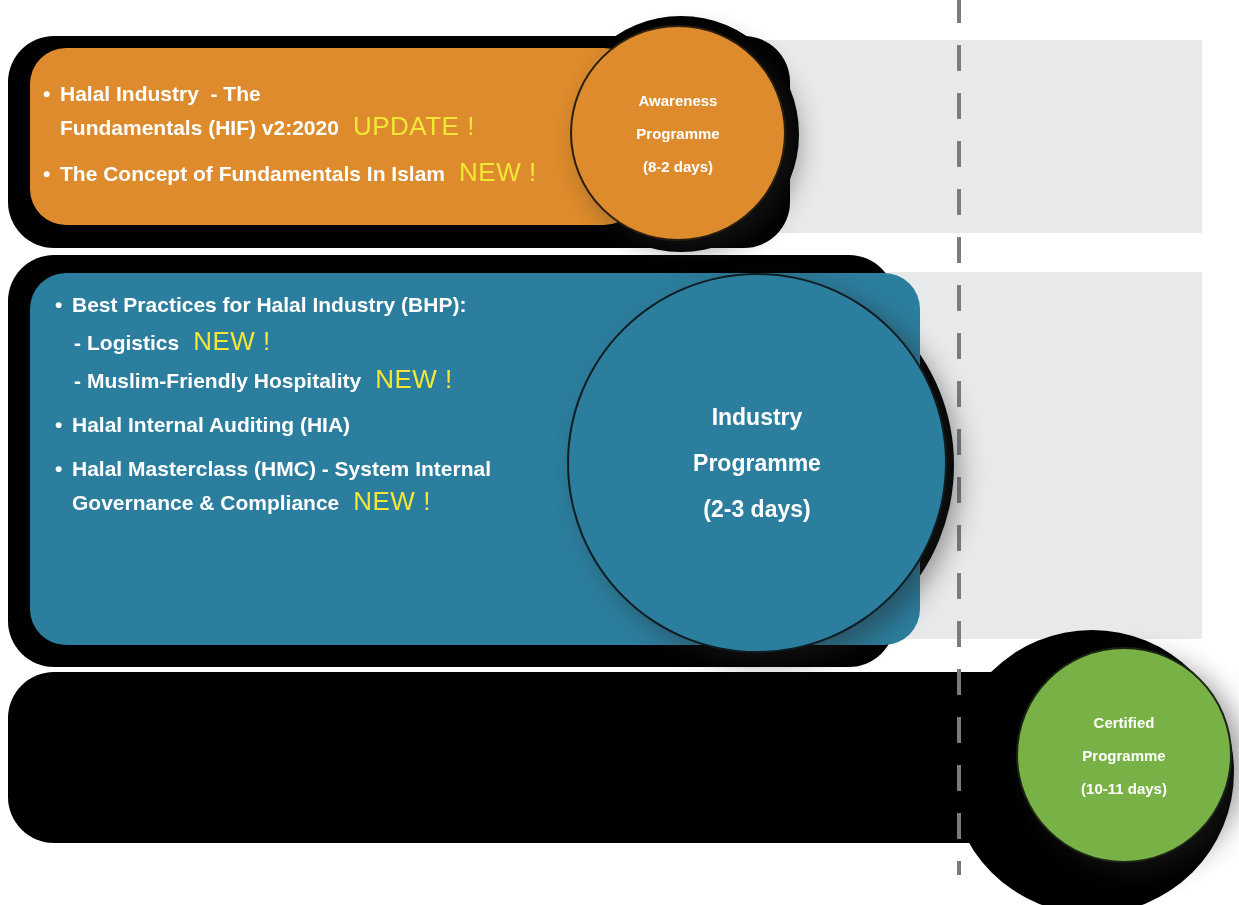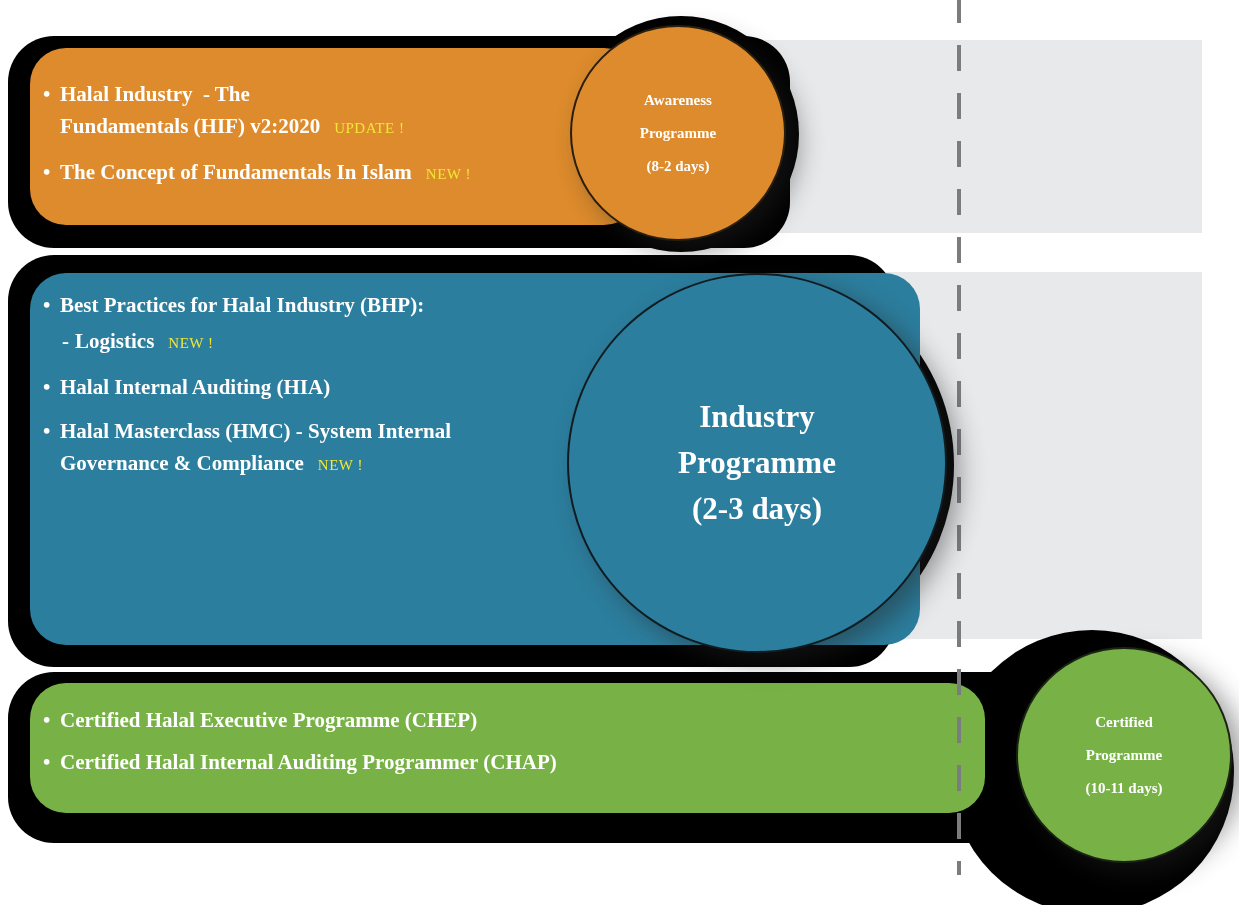--- a/index.html
+++ b/index.html
@@ -1,18 +1,18 @@
 <!DOCTYPE html>
 <html style="--orange: #DD8B2C; --blue: #2C7E9E; --green: #78B246; --badge_yellow: #F2E637; --band_gray: #E8E9EB; --dash_gray: #7A7C80; --shadow_black: #000000; --text_white: #FFFFFF;"><head>
 <meta charset="utf-8">
 <style>
   html,body{margin:0;padding:0;background:#ffffff;}
   .canvas{
     position:relative;width:1239px;height:905px;overflow:hidden;background:#fff;
-    font-family:Liberation Serif, serif;
+    font-family:Liberation Sans, sans-serif;
   }
   .abs{position:absolute;}
 
   
   .band{background:var(--band_gray);z-index:1;}
   .band1{left:65px;top:40px;width:1137px;height:193px;}
   .band2{left:65px;top:272px;width:1137px;height:367px;}
   .band3{left:65px;top:682px;width:1137px;height:130px;}
 
   
@@ -41,34 +41,34 @@
   .circle{
     border-radius:50%;z-index:5;display:flex;align-items:center;justify-content:center;
     text-align:center;color:#fff;font-weight:700;box-sizing:border-box;
     border:2px solid rgba(10,10,10,.85);
     box-shadow:12px 10px 26px rgba(35,35,35,.45);
   }
   .circle1{left:570px;top:25px;width:216px;height:216px;background:var(--orange);}
   .circle2{left:567px;top:273px;width:380px;height:380px;background:var(--blue);}
   .circle3{left:1016px;top:647px;width:216px;height:216px;background:var(--green);}
   .ctxt{font-size:15px;line-height:33px;}
-  .circle2 .ctxt{font-size:31px;line-height:46px;}
+  .circle2 .ctxt{font-size:23px;line-height:46px;}
 
   
   .content{position:relative;}
   .panel1 .content{padding:31px 0 0 13px;}
-  .panel2 .content{padding:17px 0 0 13px;}
+  .panel2 .content{padding:17px 0 0 25px;}
   .panel3 .content{padding:22px 0 0 13px;}
   .item{font-size:21px;line-height:30px;font-weight:700;white-space:nowrap;}
   .blt{display:inline-block;width:17px;}
   .cont{padding-left:17px;}   
   .sub{padding-left:19px;}
   .dsh{display:inline-block;width:13px;}
   .badge{
-    font-size:15px;font-weight:400;color:var(--badge_yellow);
+    font-size:26px;font-weight:400;color:var(--badge_yellow);
     margin-left:14px;letter-spacing:.5px;margin-top:11px;
   }
   .mt-b{margin-top:14px;}  
   .mt-s{margin-top:6px;}   
   .mt-w{margin-top:2px;}   
   .mt-g{margin-top:12px;}  
   .pre{white-space:pre-wrap;}
 </style>
 </head>
 <body>
@@ -101,42 +101,35 @@
   </div>
 
   <div class="abs panel panel2">
     <div class="content">
       <div class="item">
         <span class="blt">•</span><span>Best Practices for Halal Industry (BHP):</span>
       </div>
       <div class="item sub mt-s">
         <span class="dsh">-</span><span>Logistics</span><span class="badge">NEW !</span>
       </div>
+      <div class="item sub mt-s">
+        <span class="dsh">-</span><span>Muslim-Friendly Hospitality</span><span class="badge">NEW !</span>
+      </div>
       <div class="item mt-b">
         <span class="blt">•</span><span>Halal Internal Auditing (HIA)</span>
       </div>
       <div class="item mt-b">
         <span class="blt">•</span><span>Halal Masterclass (HMC) - System Internal</span>
       </div>
       <div class="item cont mt-w">
         <span>Governance &amp; Compliance</span><span class="badge">NEW !</span>
       </div>
     </div>
   </div>
 
-  <div class="abs panel panel3">
-    <div class="content">
-      <div class="item">
-        <span class="blt">•</span><span>Certified Halal Executive Programme (CHEP)</span>
-      </div>
-      <div class="item mt-g">
-        <span class="blt">•</span><span>Certified Halal Internal Auditing Programmer (CHAP)</span>
-      </div>
-    </div>
-  </div>
 
   <div class="abs dashline"></div>
 
   <div class="abs circle circle1">
     <div class="ctxt">
       <div>Awareness</div>
       <div>Programme</div>
       <div>(8-2 days)</div>
     </div>
   </div>

